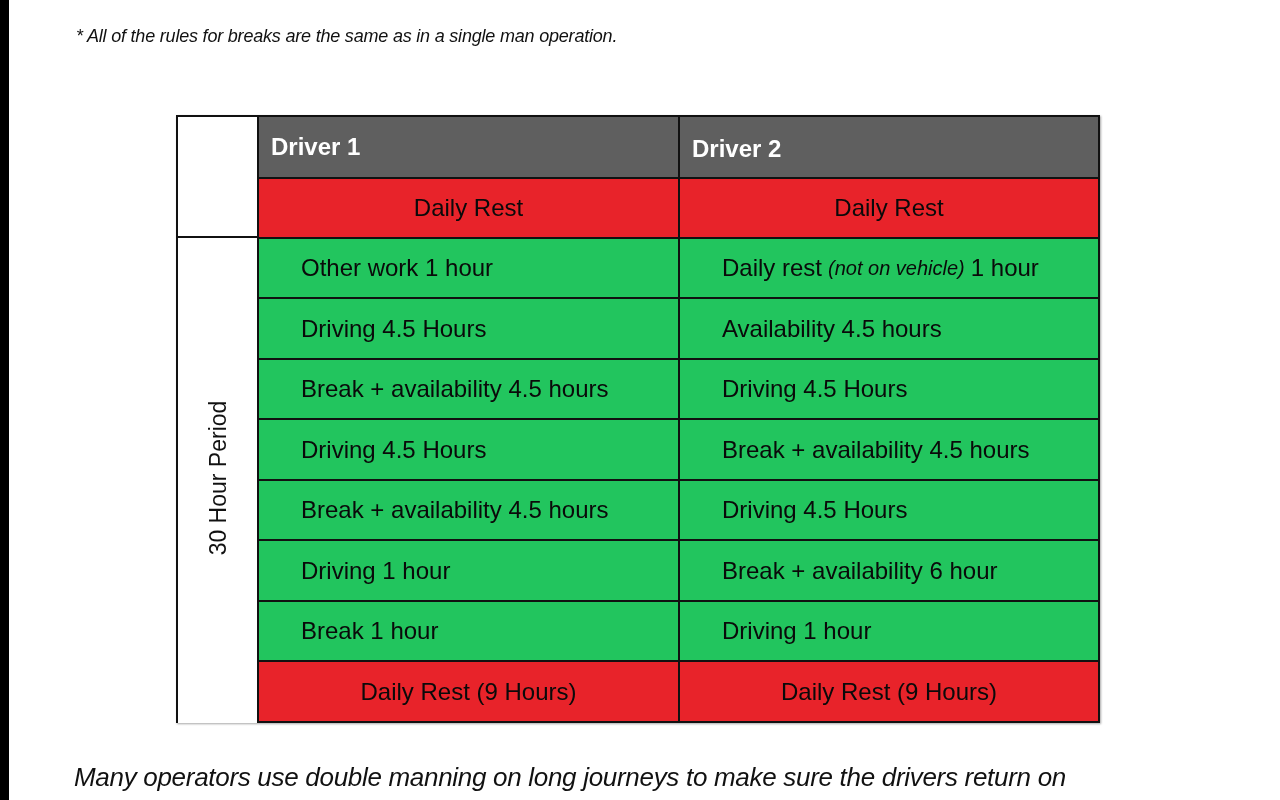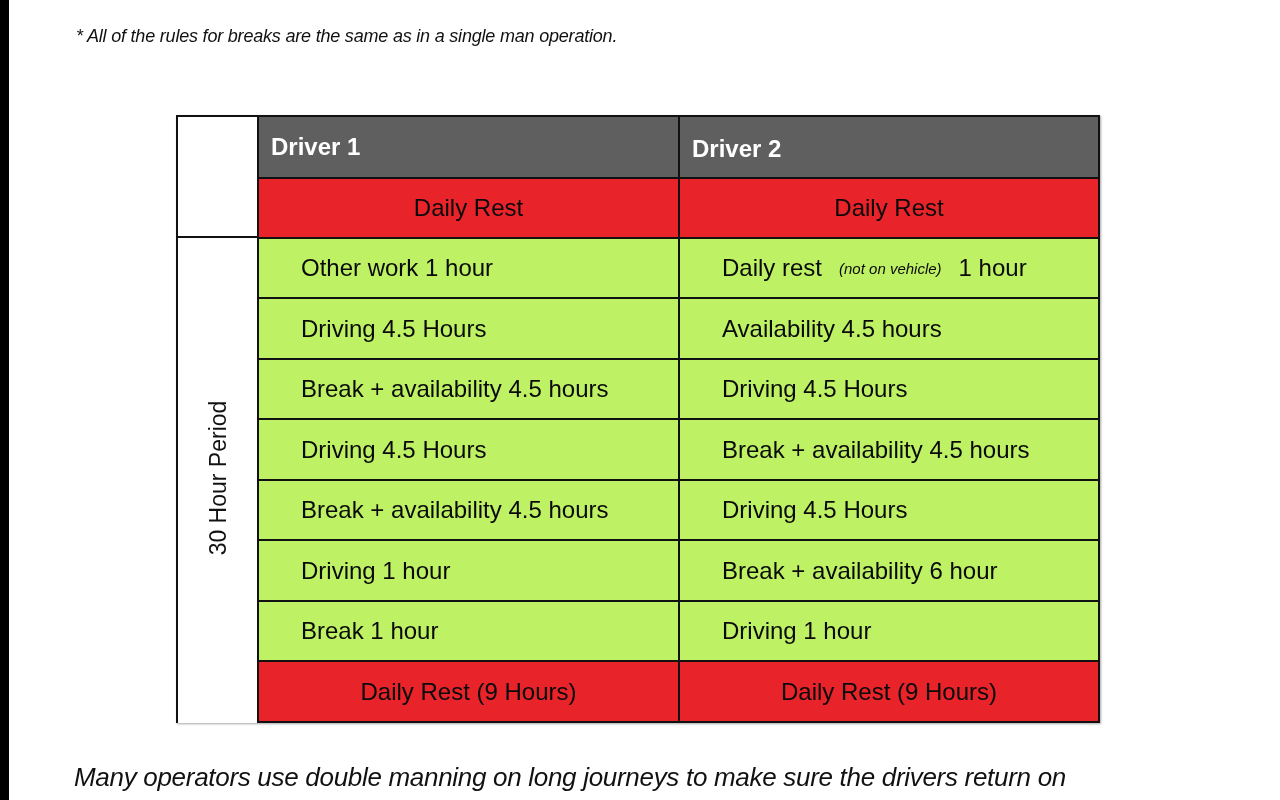--- a/index.html
+++ b/index.html
@@ -103,23 +103,23 @@
       color: #0a0a0a;
       white-space: nowrap;
       border-bottom: 2px solid #111111;
     }
     .cell.c1 { width: 421px; border-right: 2px solid #111111; }
     .cell.c2 { width: 418px; }
     .cell.left { padding-left: 12px; justify-content: flex-start; }
     .cell.center { justify-content: center; }
     .row.header .cell { background: #5f5f5f; color: #ffffff; font-weight: bold; font-size: 24px; }
     .row.red .cell { background: #e8232a; }
-    .row.blue .cell { background: #bef264; padding-left: 42px; }
+    .row.blue .cell { background: #22c55e; padding-left: 42px; }
     .row.last .cell { border-bottom: none; }
-    .inline-italic { font-style: italic; font-size: 15px; margin: 0 17px; }
+    .inline-italic { font-style: italic; font-size: 20px; margin: 0 6px; }
   </style>
 </head>
 <body>
 
 <div class="page">
   <div class="left-bar"></div>
 
   <div class="note">* All of the rules for breaks are the same as in a single man operation.</div>
 
   <div class="table">

